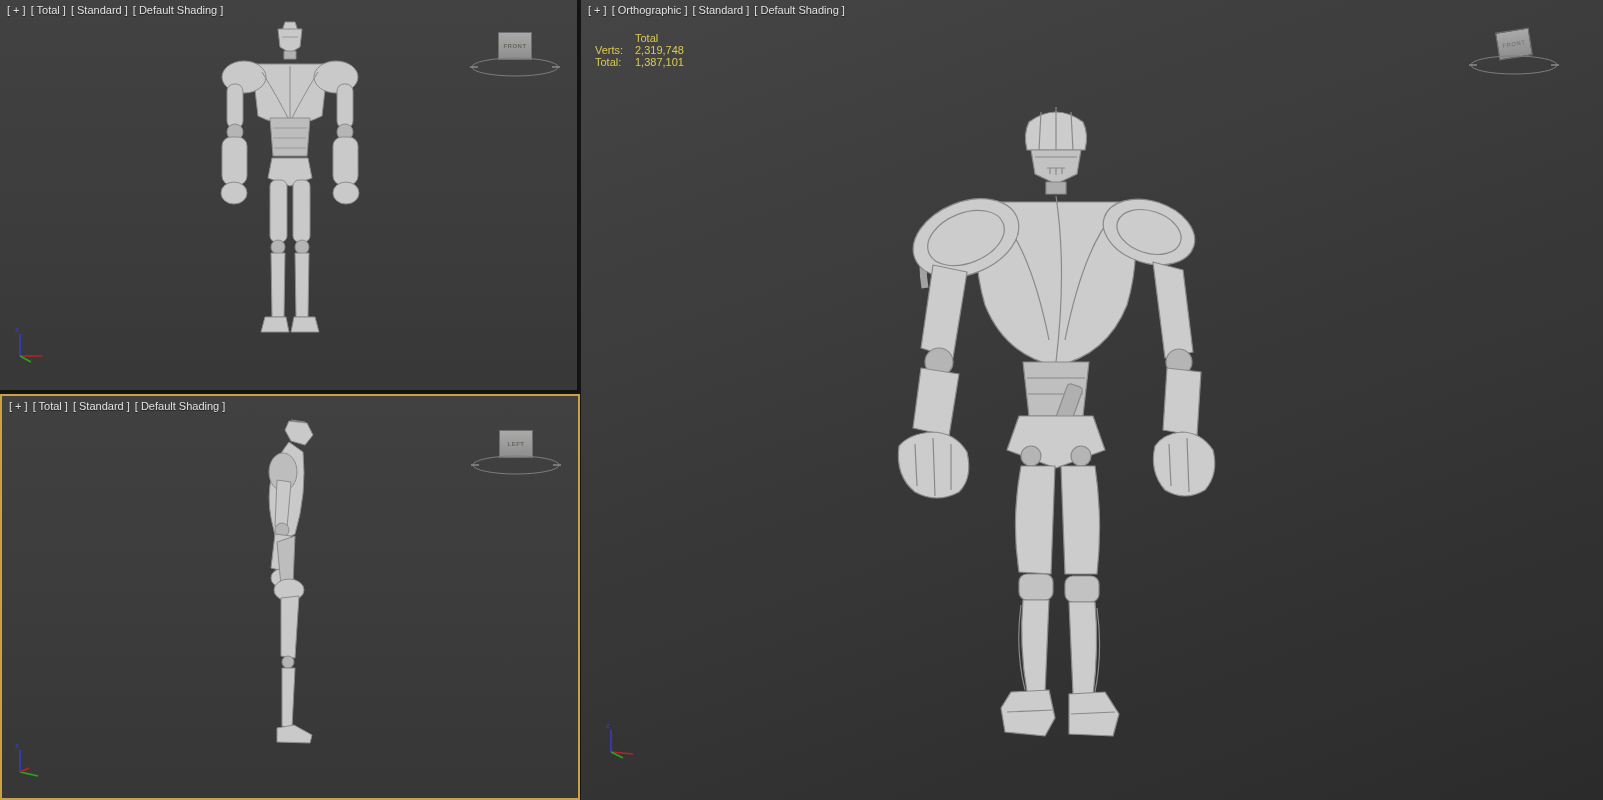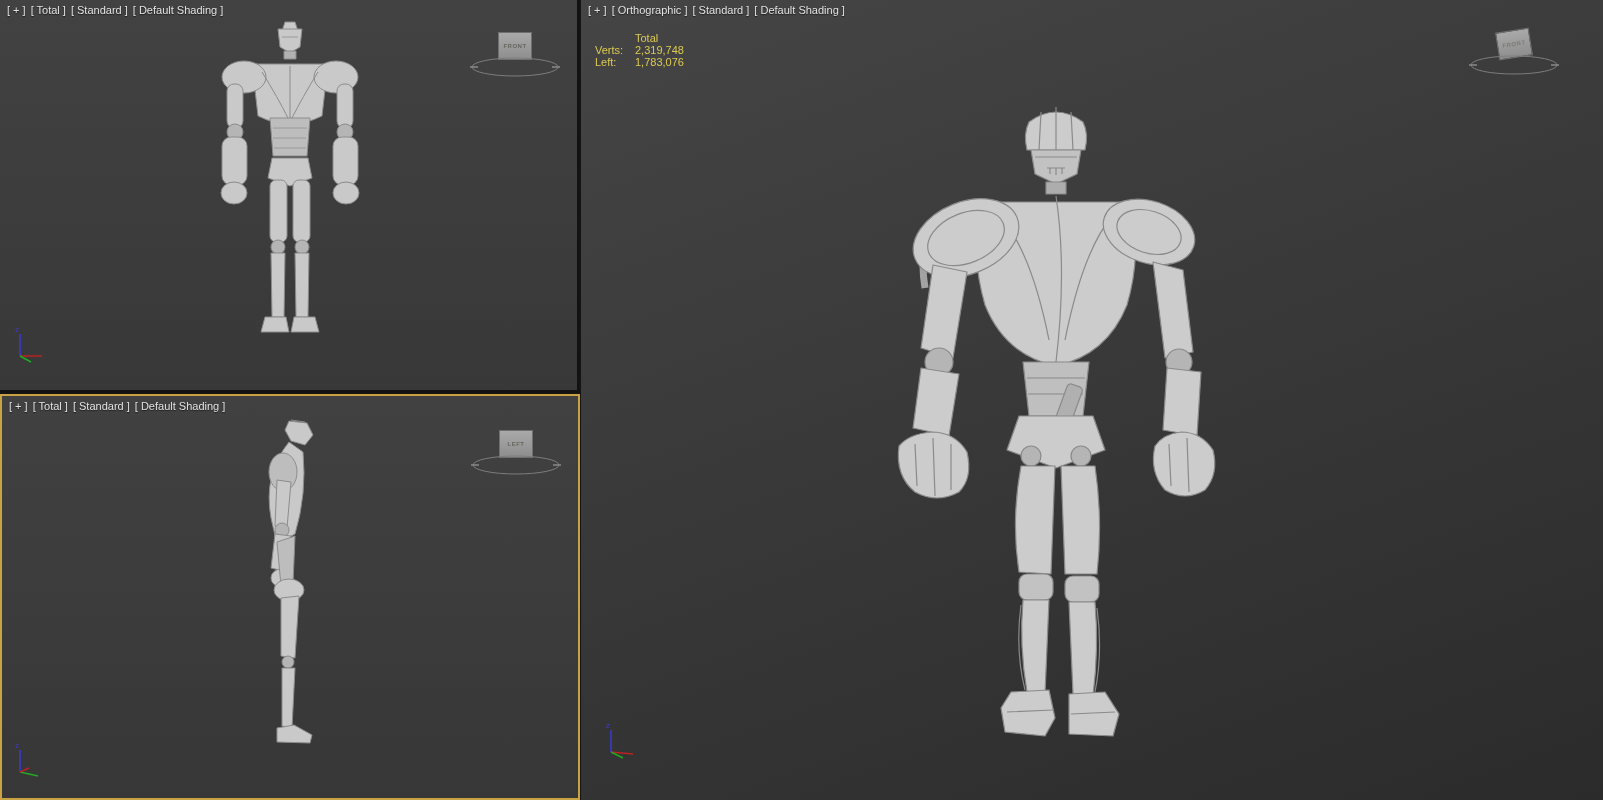--- a/index.html
+++ b/index.html
@@ -153,22 +153,22 @@
       <span>[ + ]</span>
       <span>[ Orthographic ]</span>
       <span>[ Standard ]</span>
       <span>[ Default Shading ]</span>
     </div>
 
     <div class="stats">
       <span class="c2">Total</span>
       <span>Verts:</span>
       <span>2,319,748</span>
-      <span>Left:</span>
-      <span>1,783,076</span>
+      <span>Total:</span>
+      <span>1,387,101</span>
     </div>
 
     <div class="vc-wrap" style="right:43px; top:28px;">
       <div class="viewcube tilted">FRONT</div>
       <svg class="vc-ring" width="92" height="24" viewBox="0 0 92 24">
         <ellipse cx="46" cy="11" rx="43" ry="9" fill="none" stroke="#7d7d7d" stroke-width="1"></ellipse>
         <line x1="1" y1="11" x2="9" y2="11" stroke="#8a8a8a" stroke-width="1.5"></line>
         <line x1="83" y1="11" x2="91" y2="11" stroke="#8a8a8a" stroke-width="1.5"></line>
       </svg>
     </div>

